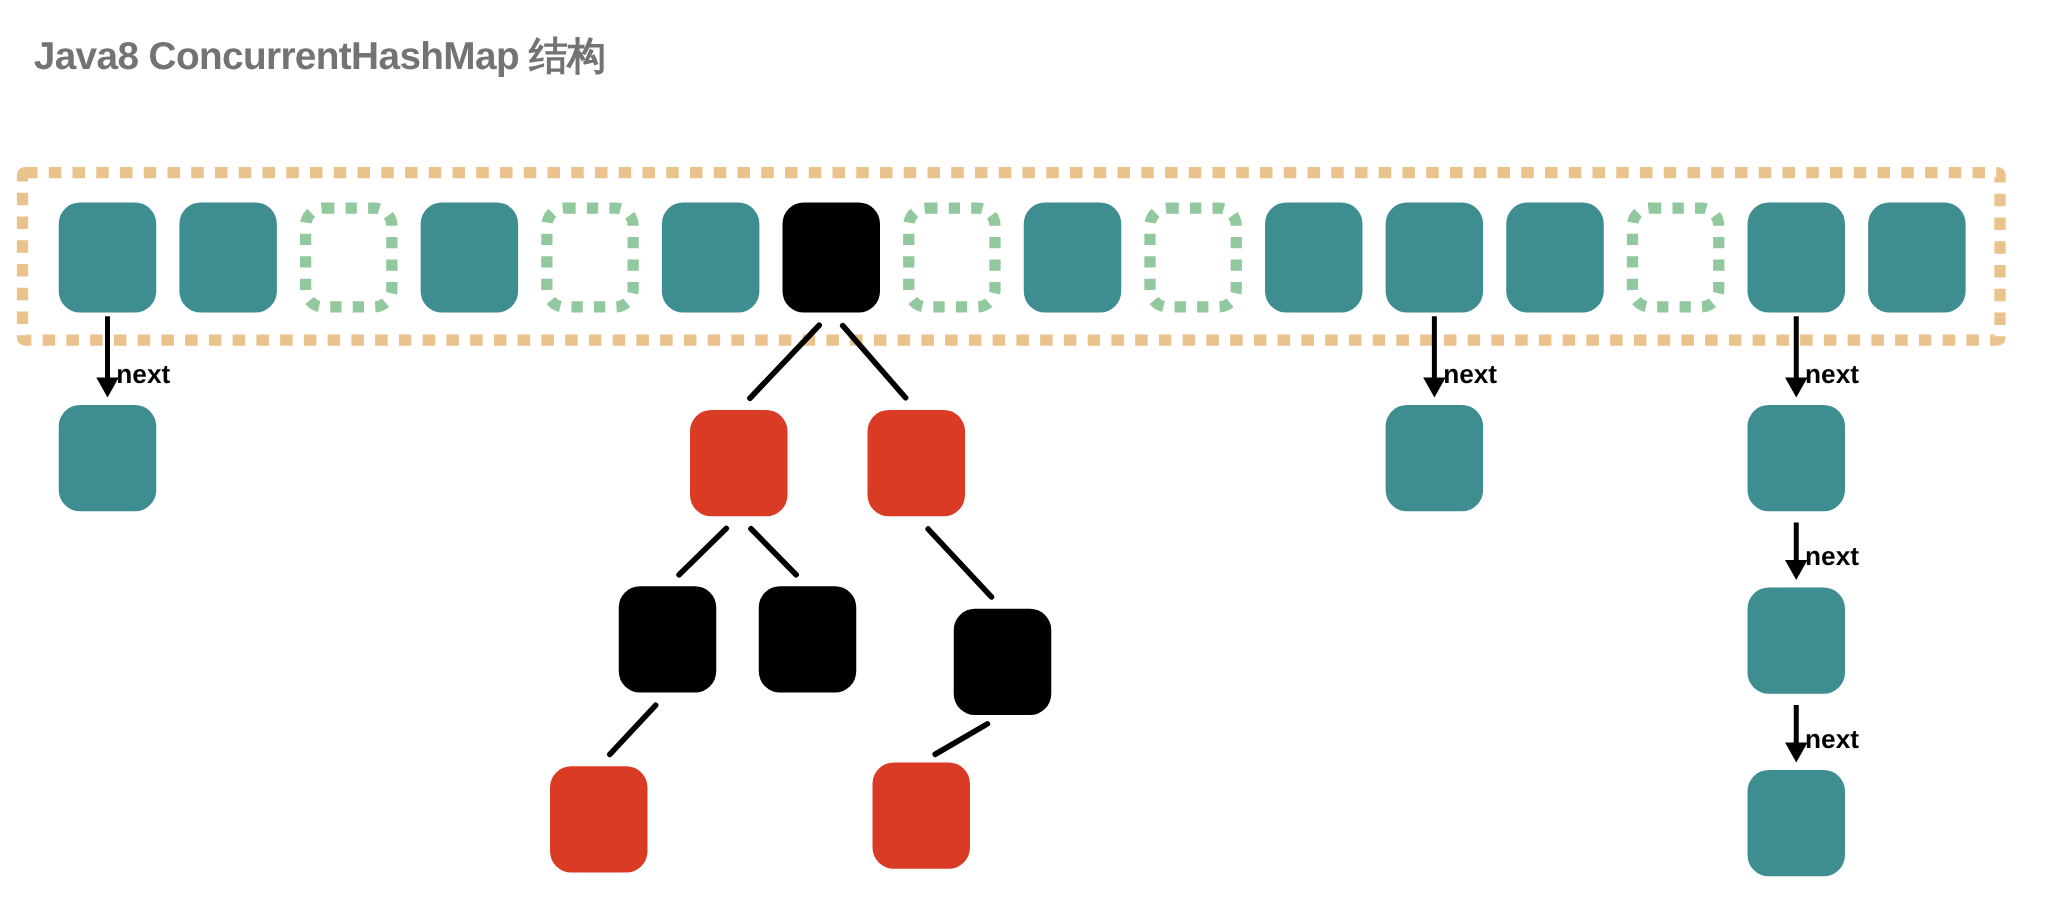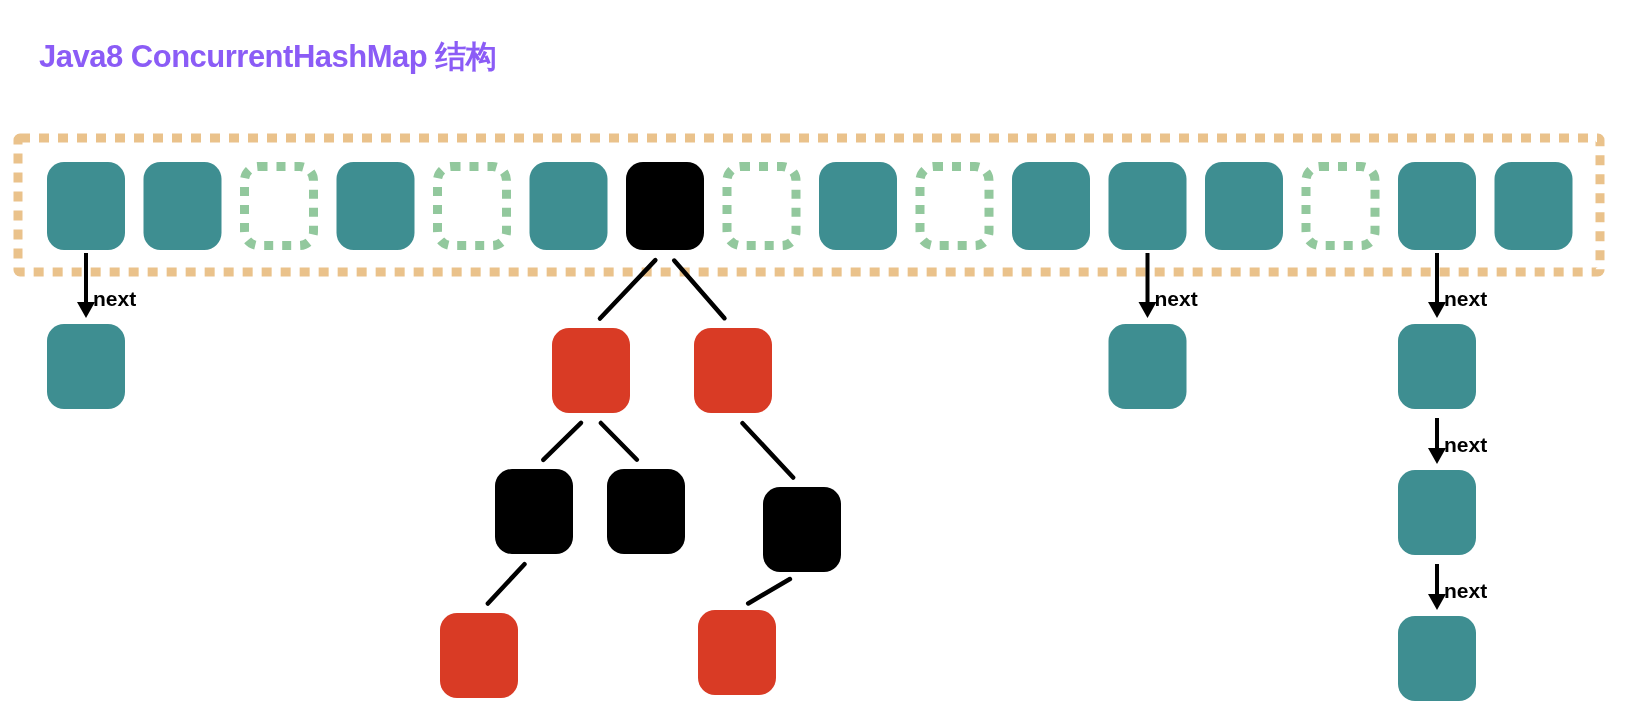--- a/index.html
+++ b/index.html
@@ -12,25 +12,25 @@
     position: relative;
     width: 1636px;
     height: 726px;
     background: #ffffff;
     overflow: hidden;
   }
   .title {
     position: absolute;
     left: 27px;
     top: 24px;
-    margin: 12px;
+    margin: 0;
     font-size: 31px;
     font-weight: 700;
     letter-spacing: -0.5px;
-    color: #8b5cf6;
+    color: #737373;
   }
   .canvas {
     position: absolute;
     left: 0;
     top: 0;
     width: 1356px;
     height: 726px;
   }
   svg text {
     font-family: "Liberation Sans", sans-serif;

